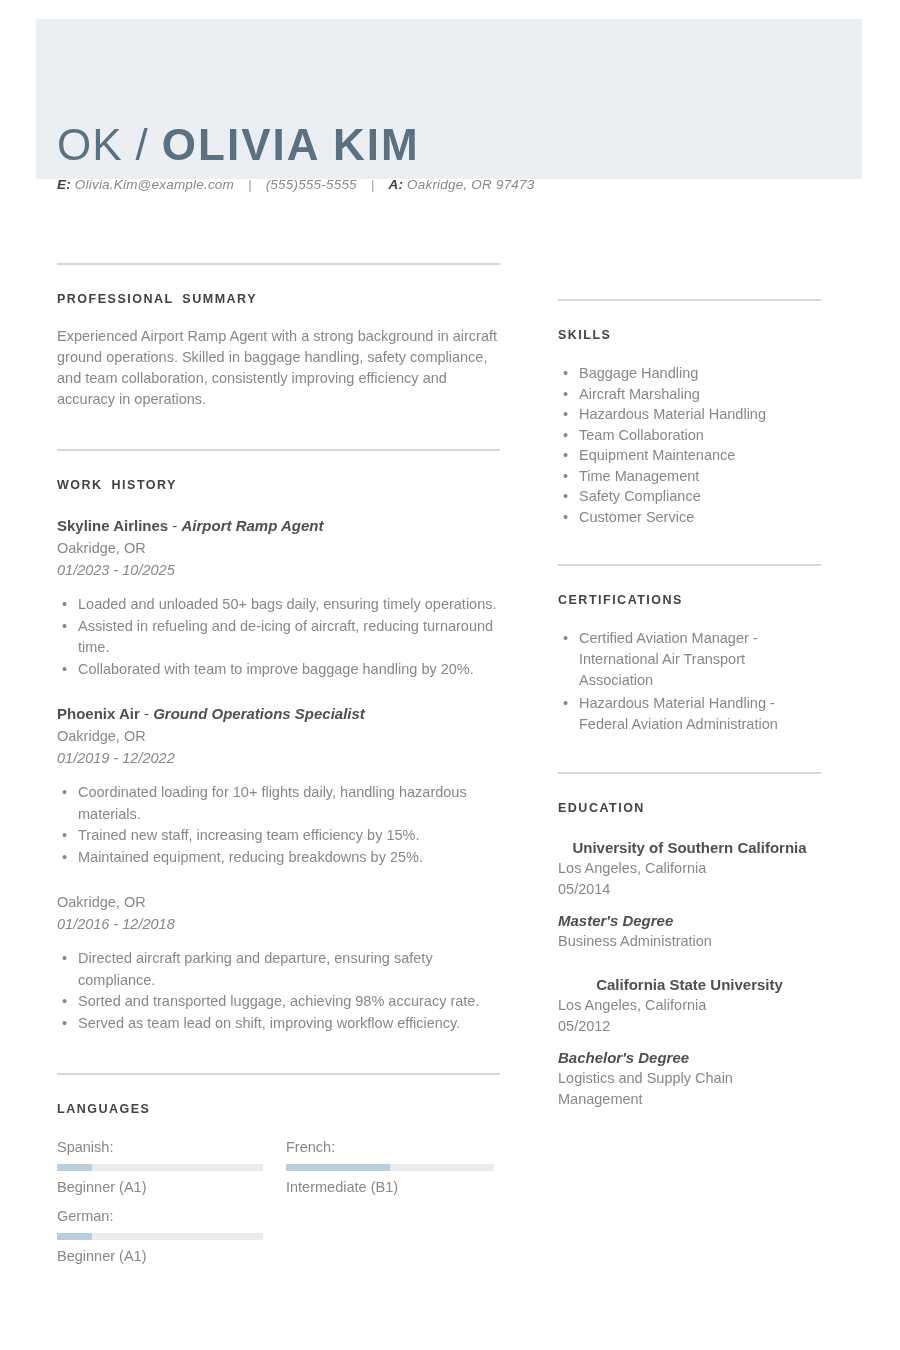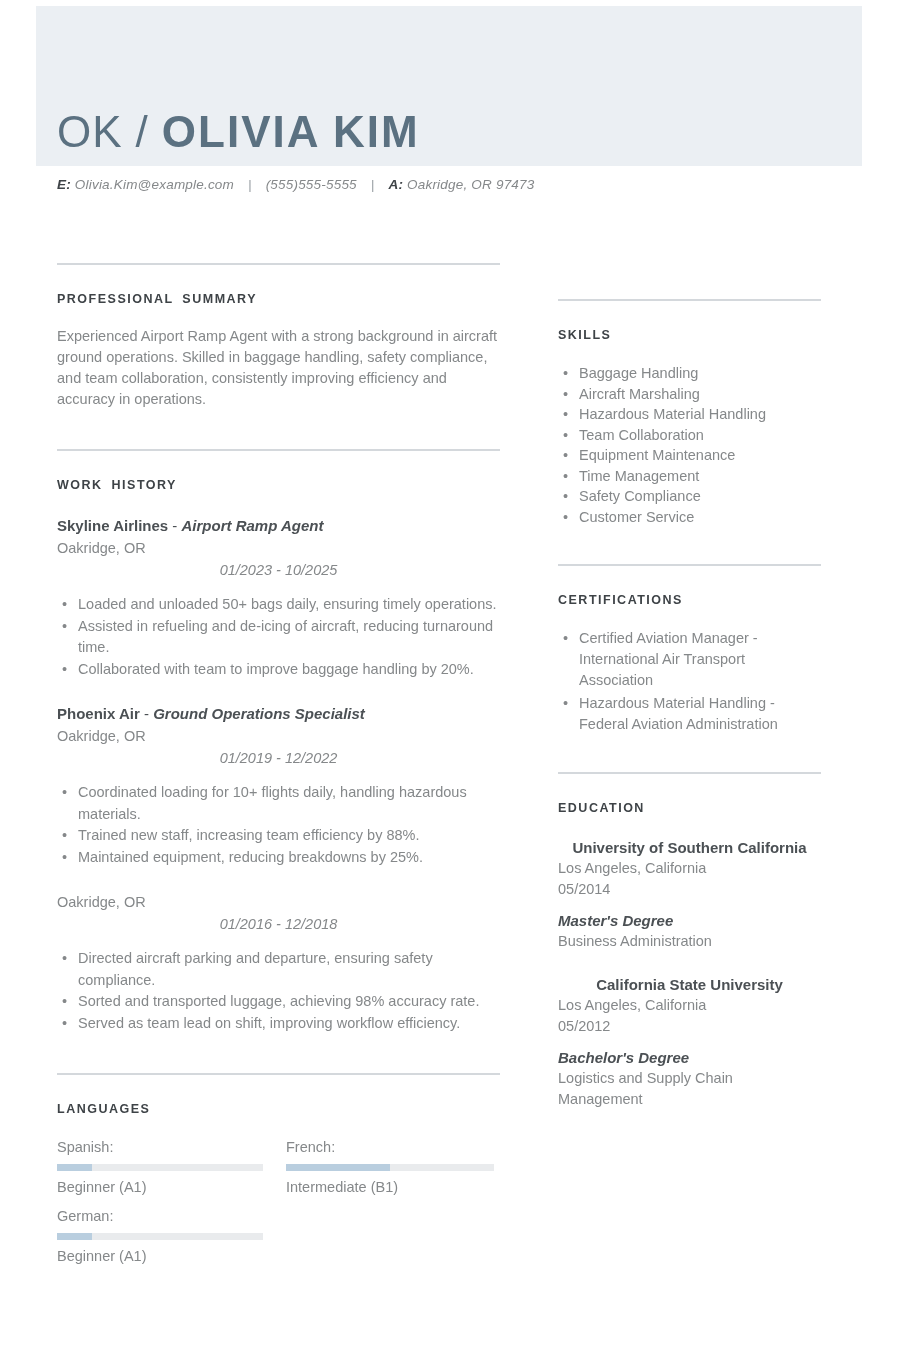--- a/index.html
+++ b/index.html
@@ -8,21 +8,21 @@
     width: 900px;
     height: 1350px;
     background: #ffffff;
     font-family: "Liberation Sans", sans-serif;
     overflow: hidden;
   }
 
   
   .band {
     position: absolute;
-    left: 36px; top: 6px;
+    left: 36px; top: 19px;
     width: 826px; height: 160px;
     background: var(--band, #ebeff3);
   }
   .name-line {
     position: absolute;
     left: 21px; bottom: 12px;
     margin: 0;
     font-size: 44px;
     line-height: 1;
     color: var(--accent, #5b7181);
@@ -68,21 +68,21 @@
     line-height: 21px;
     color: var(--body, #85888a);
   }
 
   
   .job { margin-top: 23px; }
   .job-head { margin: 0; font-size: 15px; line-height: 22px; font-weight: 700; color: var(--dark, #4b5054); }
   .job-head .dash { font-weight: 400; }
   .job-head .role { font-style: italic; }
   .job-meta { font-size: 14.5px; line-height: 22px; color: var(--body, #85888a); }
-  .dates { font-style: italic; text-align: center; }
+  .dates { font-style: italic; }
 
   ul.bullets {
     list-style: none;
     margin: 13px 0 0 0; padding: 0;
     font-size: 14.5px; line-height: 21.5px;
     color: var(--body, #85888a);
   }
   ul.bullets li { position: relative; padding-left: 21px; }
   ul.bullets li::before { content: "\2022"; position: absolute; left: 5px; }
 
@@ -147,21 +147,21 @@
             <li>Assisted in refueling and de-icing of aircraft, reducing turnaround time.</li>
             <li>Collaborated with team to improve baggage handling by 20%.</li>
           </ul>
         </article>
         <article class="job">
           <h3 class="job-head"><span class="company">Phoenix Air</span><span class="dash"> - </span><em class="role">Ground Operations Specialist</em></h3>
           <div class="job-meta">Oakridge, OR</div>
           <div class="job-meta dates">01/2019 - 12/2022</div>
           <ul class="bullets">
             <li>Coordinated loading for 10+ flights daily, handling hazardous materials.</li>
-            <li>Trained new staff, increasing team efficiency by 88%.</li>
+            <li>Trained new staff, increasing team efficiency by 15%.</li>
             <li>Maintained equipment, reducing breakdowns by 25%.</li>
           </ul>
         </article>
         <article class="job">
           <div class="job-meta">Oakridge, OR</div>
           <div class="job-meta dates">01/2016 - 12/2018</div>
           <ul class="bullets">
             <li>Directed aircraft parking and departure, ensuring safety compliance.</li>
             <li>Sorted and transported luggage, achieving 98% accuracy rate.</li>
             <li>Served as team lead on shift, improving workflow efficiency.</li>

